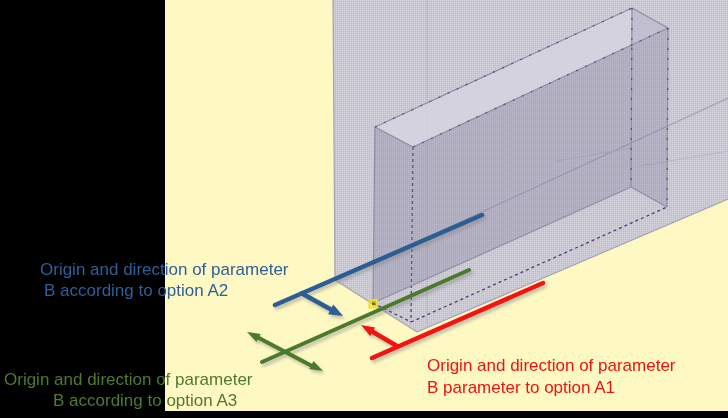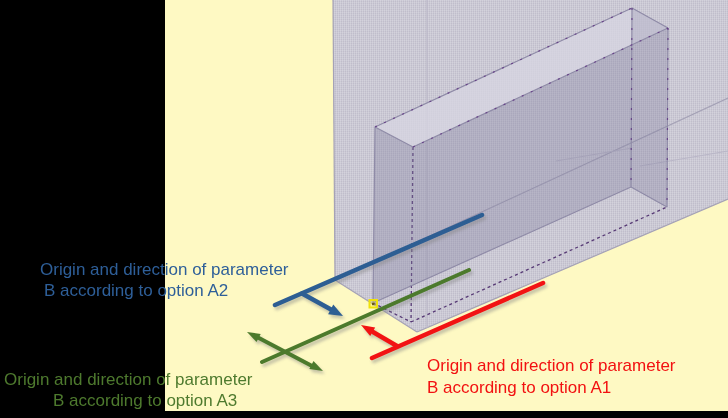--- a/index.html
+++ b/index.html
@@ -108,16 +108,16 @@
     </g>
   </svg>
 
   <div class="label label-a2" style="left:40px;top:259px;">Origin and direction of parameter</div>
   <div class="label label-a2" style="left:44px;top:280px;text-align:center;">B according to option A2</div>
 
   <div class="label label-a3" style="left:4px;top:369px;">Origin and direction of parameter</div>
   <div class="label label-a3" style="left:53px;top:390px;">B according to option A3</div>
 
   <div class="label label-a1" style="left:427px;top:355px;">Origin and direction of parameter</div>
-  <div class="label label-a1" style="left:427px;top:377px;">B according to option A1</div>
+  <div class="label label-a1" style="left:427px;top:377px;">B parameter to option A1</div>
 
   <div class="black-bottom"></div>
 </div>
 
 </body></html>

